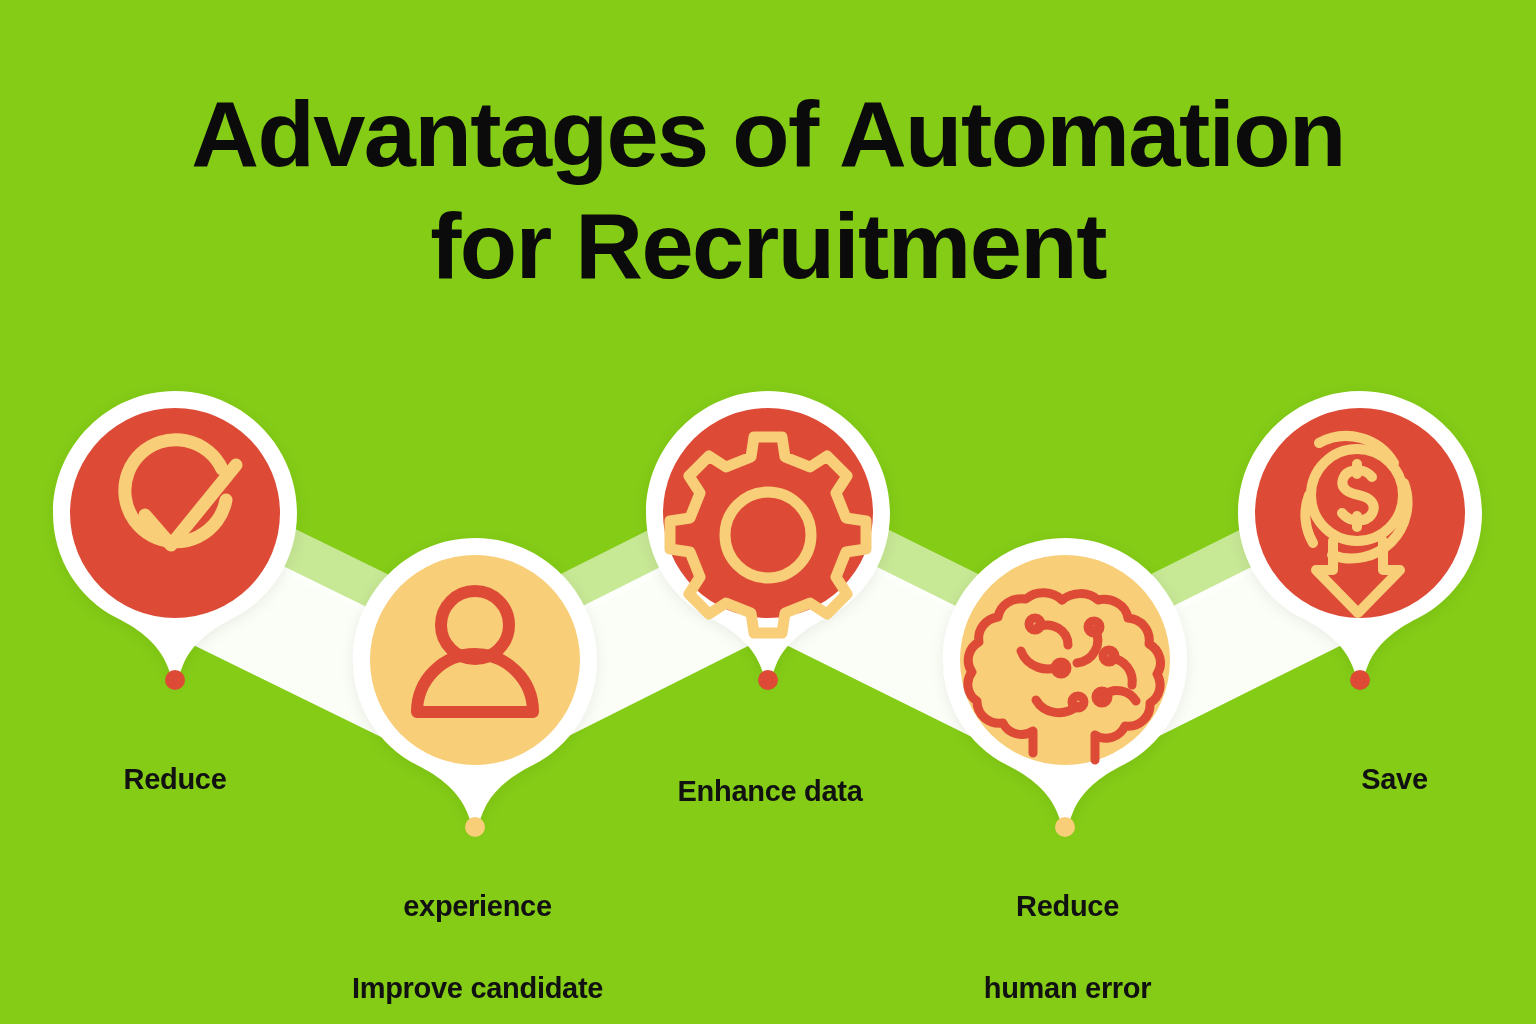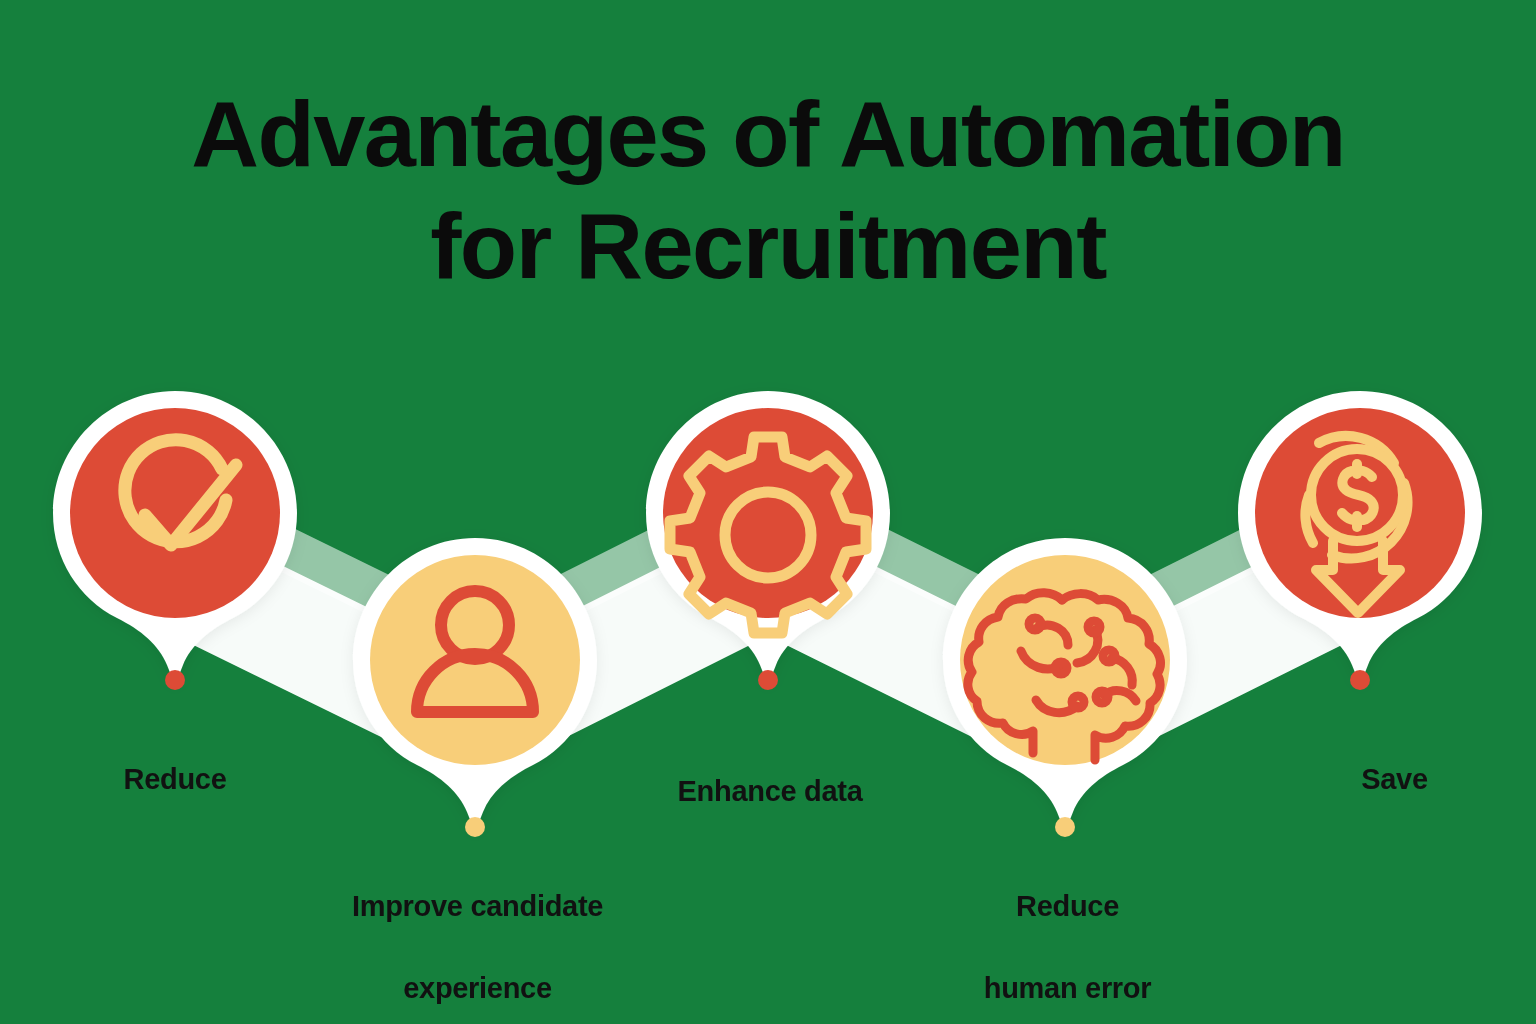--- a/index.html
+++ b/index.html
@@ -12,21 +12,21 @@
     height: 1024px;
     overflow: hidden;
     background: #F7F6F4;
     font-family: "Liberation Sans", sans-serif;
     -webkit-font-smoothing: antialiased;
   }
   #stage {
     position: relative;
     width: 1536px;
     height: 1024px;
-    background: #15803d;
+    background: #84cc16;
   }
 
   
   #title-block {
     position: absolute;
     left: 0;
     top: 78px;
     width: 1536px;
     text-align: center;
   }
@@ -237,22 +237,22 @@
       </g>
       <circle cx="1360" cy="680" r="10" fill="#DD4B36"></circle>
     </g>
   </svg>
 
   <div class="caption cap-0">
     <span>Reduce</span>
   </div>
 
   <div class="caption cap-1">
+    <span>experience</span>
     <span>Improve candidate</span>
-    <span>experience</span>
   </div>
 
   <div class="caption cap-2">
     <span>Enhance data</span>
   </div>
 
   <div class="caption cap-3">
     <span>Reduce</span>
     <span>human error</span>
   </div>

